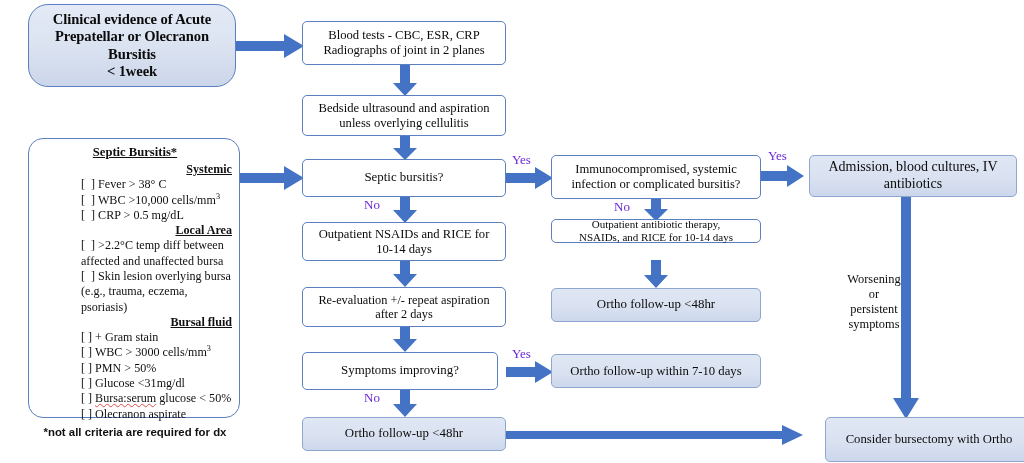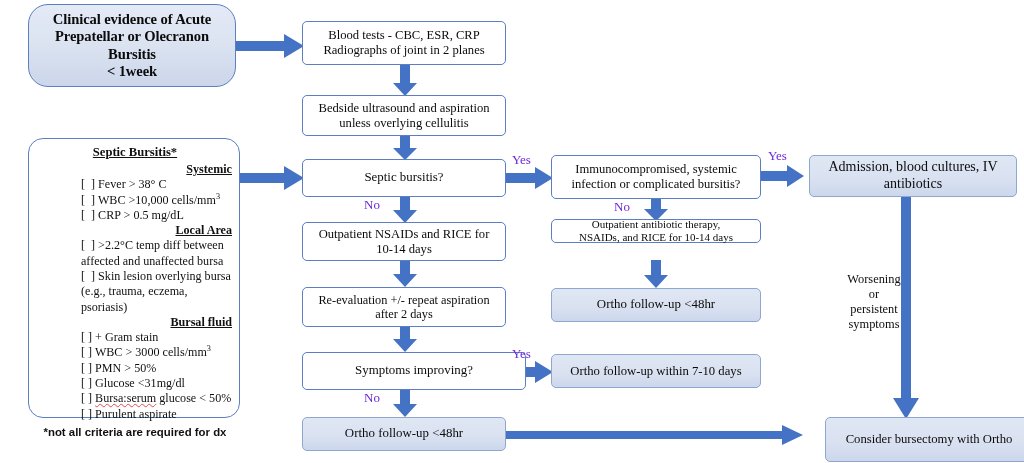--- a/index.html
+++ b/index.html
@@ -142,21 +142,21 @@
     <span class="shead">Local Area</span>
     <span class="item">[&nbsp; ] &gt;2.2°C temp diff between affected and unaffected bursa</span>
     <span class="item">[&nbsp; ] Skin lesion overlying bursa (e.g., trauma, eczema, psoriasis)</span>
 
     <span class="shead">Bursal fluid</span>
     <span class="item">[ ] + Gram stain</span>
     <span class="item">[ ] WBC &gt; 3000 cells/mm<sup>3</sup></span>
     <span class="item">[ ] PMN &gt; 50%</span>
     <span class="item">[ ] Glucose &lt;31mg/dl</span>
     <span class="item">[ ] <span class="spell">Bursa:serum</span> glucose &lt; 50%</span>
-    <span class="item">[ ] Purulent aspirate</span>
+    <span class="item">[ ] Olecranon aspirate</span>
 
     <div class="foot">*not all criteria are required
 for dx</div>
   </div>
 
   <div class="node plain" style="left:302px; top:21px; width:204px; height:44px; font-size:12.6px;">
     <span class="txt">Blood tests -  CBC, ESR, CRP
 Radiographs of joint in 2 planes</span>
   </div>
 
@@ -191,21 +191,21 @@
 
   <div class="node filled" style="left:551px; top:288px; width:210px; height:34px; font-size:12.9px;">
     <span class="txt">Ortho follow-up &lt;48hr</span>
   </div>
 
   <div class="node plain" style="left:302px; top:287px; width:204px; height:40px; font-size:12.3px;">
     <span class="txt">Re-evaluation +/- repeat aspiration
 after 2 days</span>
   </div>
 
-  <div class="node plain" style="left:302px; top:352px; width:224px; height:38px; font-size:12.9px;">
+  <div class="node plain" style="left:302px; top:352px; width:196px; height:38px; font-size:12.9px;">
     <span class="txt">Symptoms improving?</span>
   </div>
 
   <div class="node filled" style="left:551px; top:354px; width:210px; height:34px; font-size:12.7px;text-align:center;">
     <span class="txt">Ortho follow-up within 7-10 days</span>
   </div>
 
   <div class="node filled" style="left:302px; top:417px; width:204px; height:34px; font-size:12.9px;">
     <span class="txt">Ortho follow-up &lt;48hr</span>
   </div>

